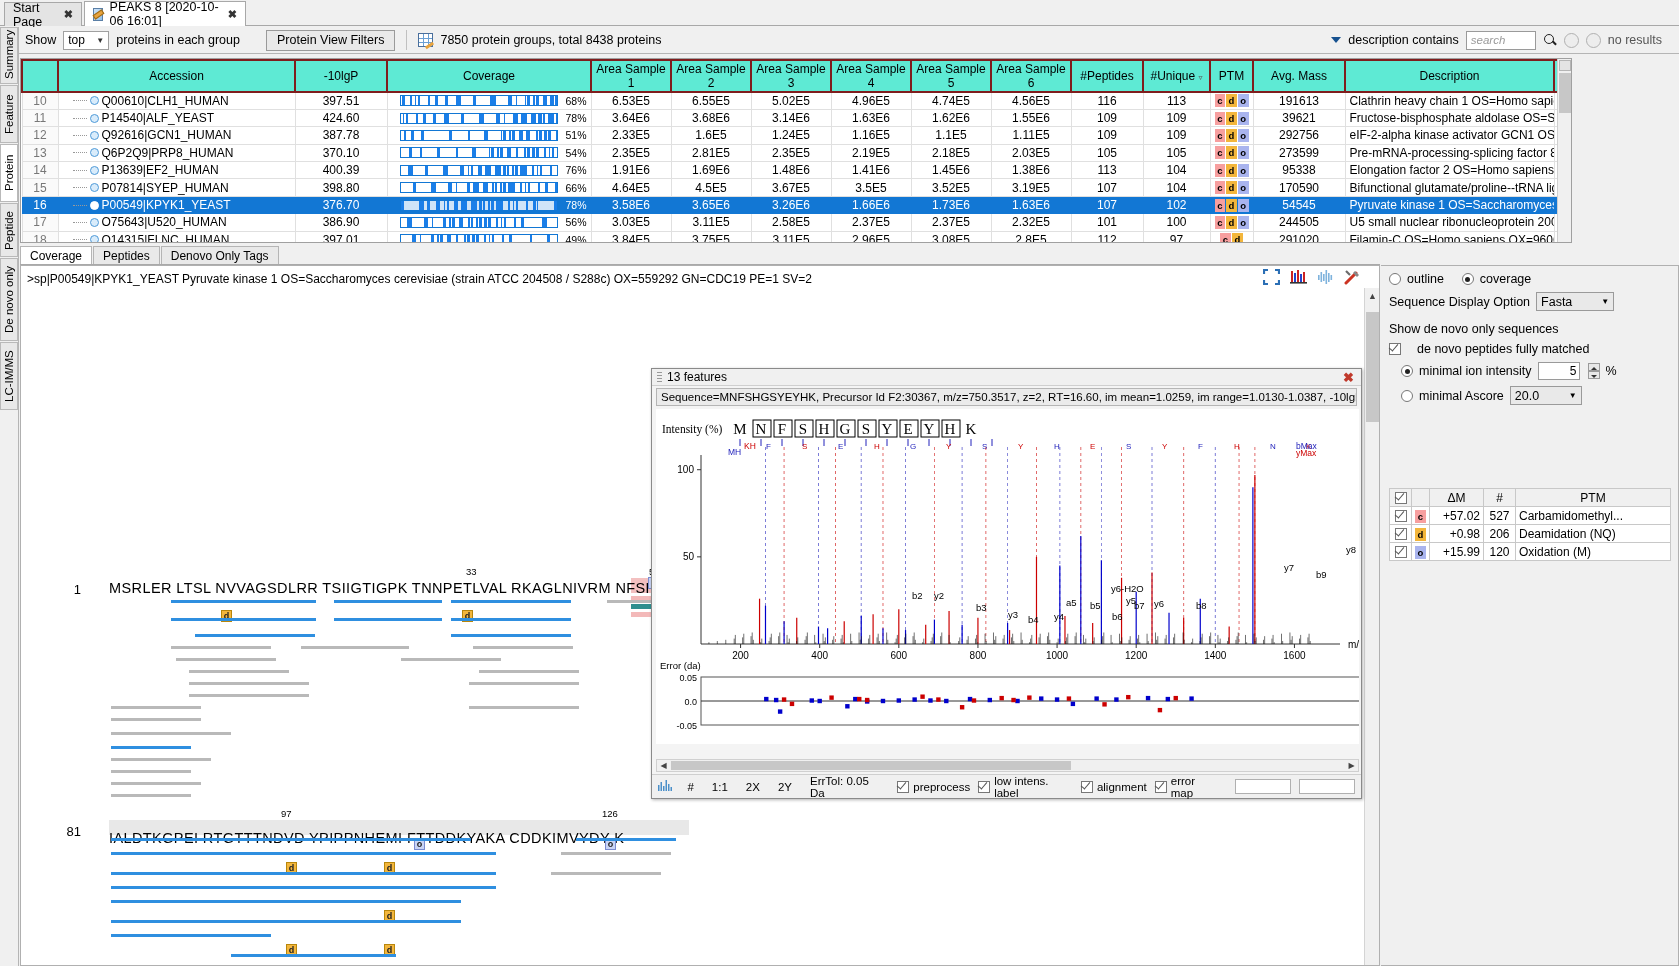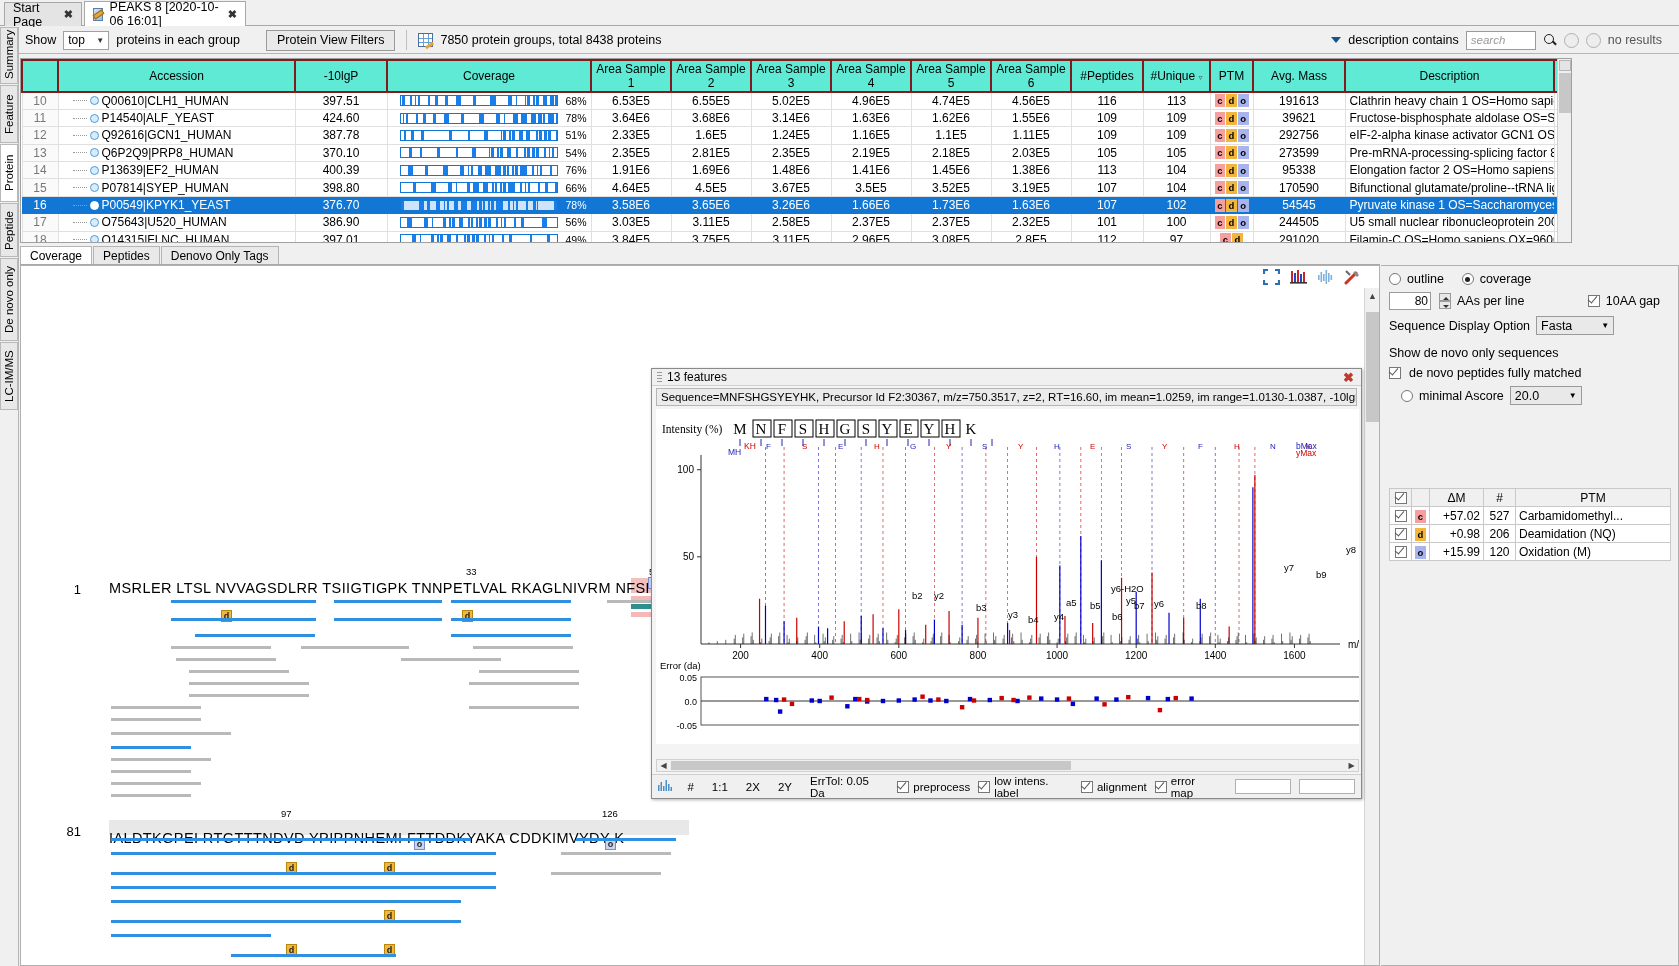--- a/index.html
+++ b/index.html
@@ -965,20 +965,21 @@
       </div>
     <div class="mtab">
         <span>Peptides</span>
       </div>
     <div class="mtab">
         <span>Denovo Only Tags</span>
       </div>
   </div>
 
   <div class="covpane">
+    <div class="fastahdr">&gt;sp|P00549|KPYK1_YEAST Pyruvate kinase 1 OS=Saccharomyces cerevisiae (strain ATCC 204508 / S288c) OX=559292 GN=CDC19 PE=1 SV=2</div>
 
     <div class="icobar">
       <span class="ico">
         <svg width="17" height="16" viewBox="0 0 17 16">
           <path d="M1 5V1h4M16 5V1h-4M1 11v4h4M16 11v4h-4" fill="none" stroke="#2b6fb5" stroke-width="2.2"></path>
         </svg>
       </span>
       <span class="ico">
         <svg width="17" height="16" viewBox="0 0 17 16">
           <rect x="1" y="2" width="2" height="11" fill="#cc2222"></rect>
@@ -1124,54 +1125,52 @@
       <span style="display:flex;align-items:center;gap:6px;">
         <span class="radio"></span>
         <span>outline</span>
       </span>
       <span style="display:flex;align-items:center;gap:6px;">
         <span class="radio on"></span>
         <span>coverage</span>
       </span>
     </div>
 
-    <div class="rrow" style="gap:6px;">
-      <div class="spin" style="width:42px">
-        <span>80</span>
-      </div>
-      <span class="spbtns">
-          <i></i>
-          <i></i>
-        </span>
-      <span>AAs per line</span>
-      <span style="flex:1"></span>
-      <span class="cbx on"></span>
-      <span>10AA gap</span>
-      <span style="width:4px"></span>
-    </div>
 
     <div class="rrow" style="gap:6px;">
       <span>Sequence Display Option</span>
       <div class="ddl" style="width:78px">
         <span>Fasta</span>
         <span class="chev">▼</span>
       </div>
     </div>
 
     <div class="rrow" style="padding-top:8px;">
       <span>Show de novo only sequences</span>
     </div>
 
 
-    <div class="rrow" style="gap:8px;">
+    <div class="rrow" style="gap:16px;">
       <span class="cbx on"></span>
       <span>de novo peptides fully matched</span>
     </div>
 
 
+    <div class="rrow" style="gap:6px;padding-left:20px;">
+      <span class="radio on"></span>
+      <span>minimal ion intensity</span>
+      <div class="spin" style="width:38px">
+        <span>5</span>
+      </div>
+      <span class="spbtns">
+          <i></i>
+          <i></i>
+        </span>
+      <span>%</span>
+    </div>
 
     <div class="rrow" style="gap:6px;padding-left:20px;">
       <span class="radio"></span>
       <span>minimal Ascore</span>
       <div class="ddl" style="width:56px">
         <span>20.0</span>
         <span class="chev">▼</span>
       </div>
     </div>
 

